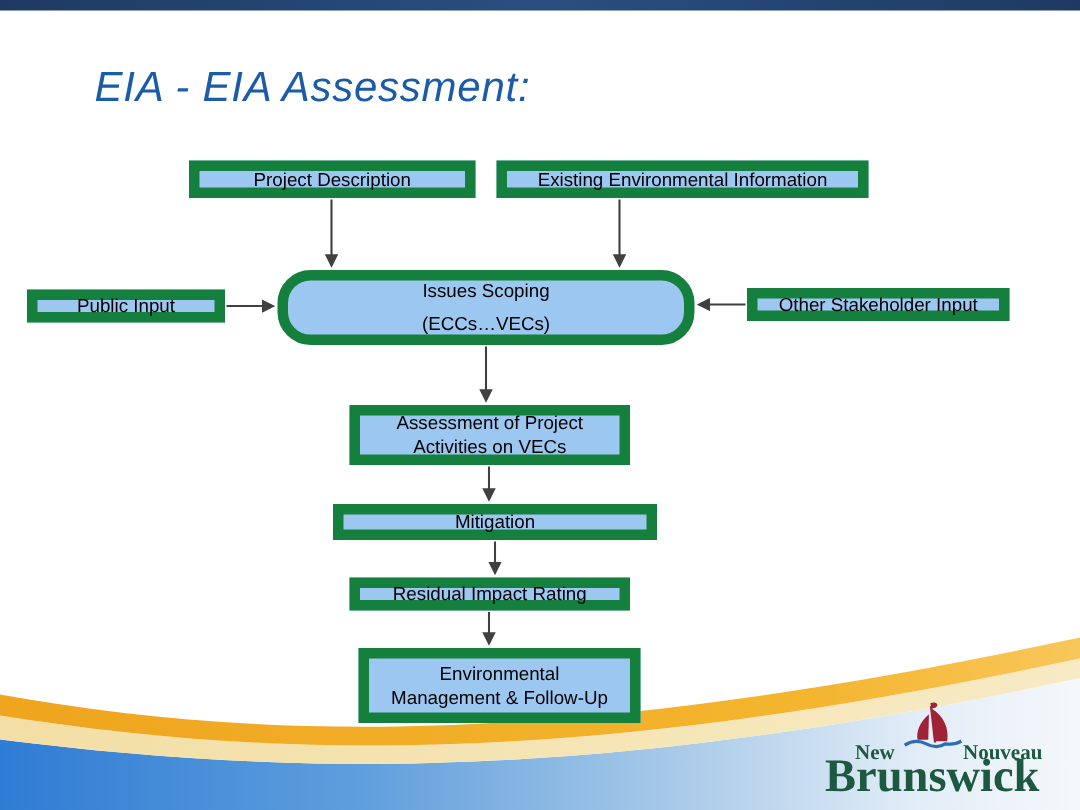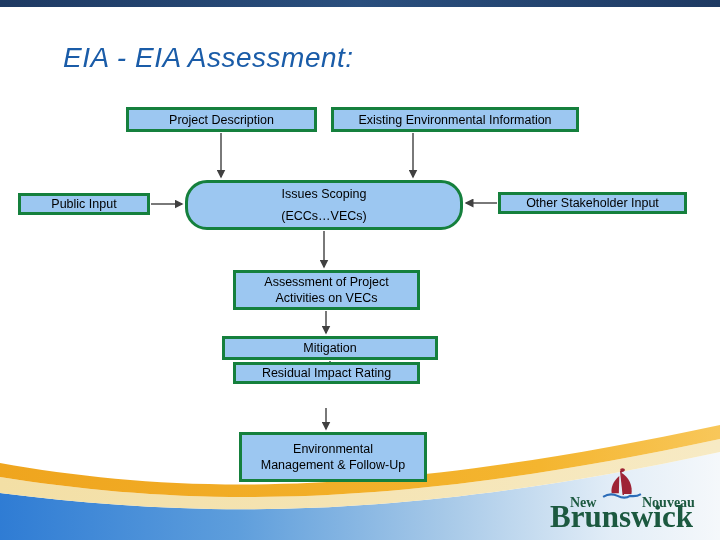--- a/index.html
+++ b/index.html
@@ -18,35 +18,35 @@
     position:absolute;left:63px;top:42px;
     font-size:28px;font-style:italic;font-weight:400;
     color:#1a5ca8;letter-spacing:0.5px;white-space:nowrap;
   }
   
   .footer-art{position:absolute;left:0;top:0;width:720px;height:540px;z-index:0;}
   
   .arrow-layer{position:absolute;left:0;top:0;width:720px;height:540px;z-index:1;}
   .fbox{
     position:absolute;z-index:2;box-sizing:border-box;
-    background:#9cc7f1;border:3px solid #15803d;
+    background:#9cc7f1;border:7px solid #15803d;
     color:#000;font-size:12.5px;line-height:16px;
     display:flex;flex-direction:column;align-items:center;justify-content:center;
     text-align:center;
   }
   .fbox span{display:block;}
   .box-project      {left:126px;top:107px;width:191px;height:25px;}
   .box-existing     {left:331px;top:107px;width:248px;height:25px;}
   .box-scoping      {left:185px;top:180px;width:278px;height:50px;border-radius:22px;}
   .box-scoping span {line-height:22px;}
   .box-public       {left:18px; top:193px;width:132px;height:22px;}
-  .box-other        {left:498px;top:192px;width:189px;height:22px;}
+  .box-other        {left:498px;top:192px;width:175px;height:22px;}
   .box-assessment   {left:233px;top:270px;width:187px;height:40px;}
   .box-mitigation   {left:222px;top:336px;width:216px;height:24px;}
-  .box-residual     {left:233px;top:362px;width:187px;height:22px;}
+  .box-residual     {left:233px;top:385px;width:187px;height:22px;}
   .box-envmgmt      {left:239px;top:432px;width:188px;height:50px;}
   
   .nb-logo{position:absolute;right:4px;bottom:8px;width:166px;height:62px;z-index:3;}
   .nb-logo .small-word{
     position:absolute;top:25px;font-family:"Liberation Serif", serif;
     font-weight:700;font-size:14px;color:#1c5940;
   }
   .nb-logo .word-new{left:20px;}
   .nb-logo .word-nouveau{left:92px;}
   .nb-logo .word-brunswick{

